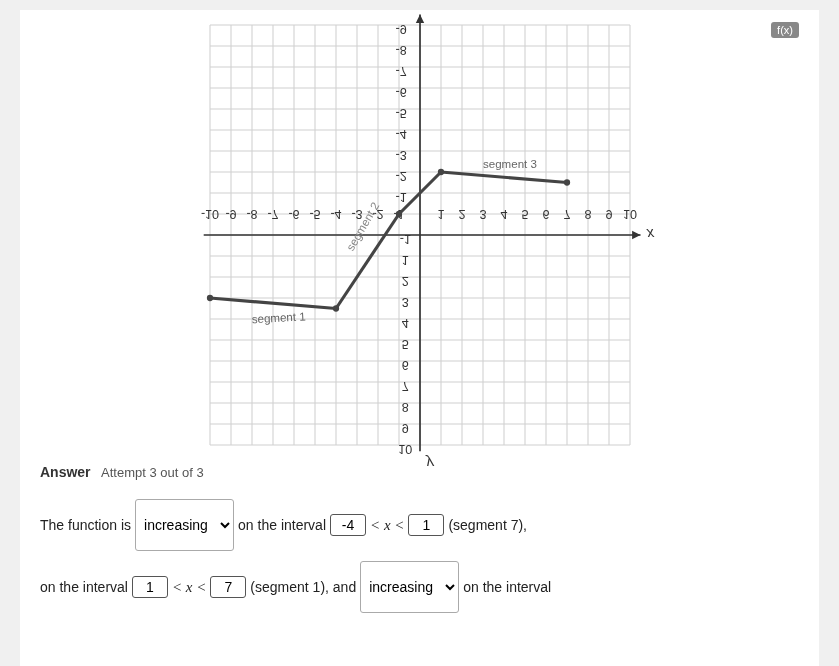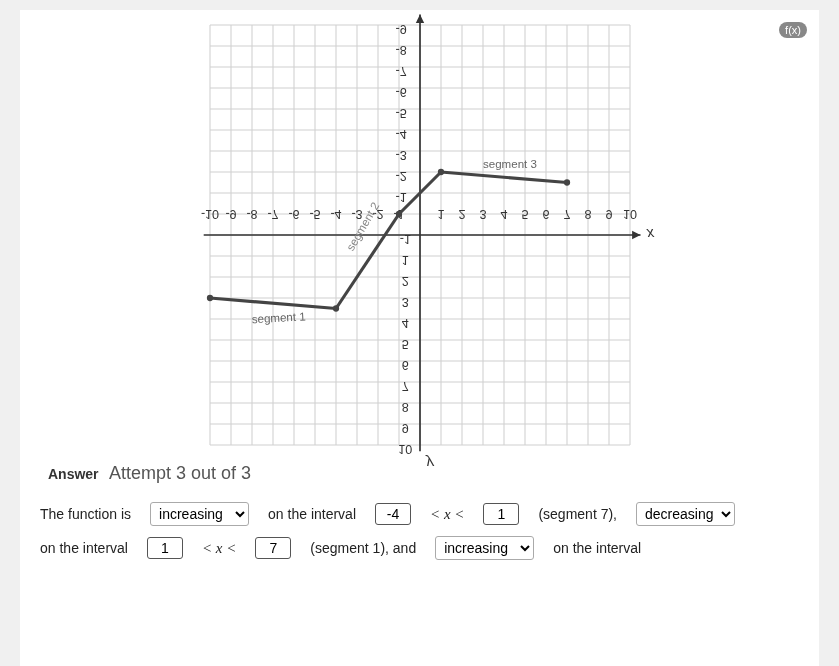--- a/index.html
+++ b/index.html
@@ -34,66 +34,65 @@
       border: none;
     }
     .answer-section {
       margin-top: 10px;
       padding: 8px 0;
     }
     .answer-label {
       font-size: 14px;
       font-weight: bold;
       color: #333;
-      margin-left: 8px;
     }
     .attempt-label {
-      font-size: 18px;
+      font-size: 13px;
       color: #555;
       margin-left: 6px;
     }
     .answer-row {
       display: flex;
       align-items: center;
       flex-wrap: wrap;
-      gap: 19px;
+      gap: 4px;
       margin-top: 10px;
       font-size: 14px;
       color: #222;
     }
     .answer-row select {
       font-size: 14px;
       border: 1px solid #aaa;
       border-radius: 3px;
-      padding: 2px 4px;
+      padding: 16px 4px;
       background: #fff;
       cursor: pointer;
     }
     .answer-row input[type="text"] {
       width: 36px;
       font-size: 14px;
       border: 1px solid #555;
       border-radius: 3px;
       padding: 2px 4px;
       text-align: center;
     }
     .answer-row .math-sym {
       font-family: serif;
       font-style: italic;
       font-size: 15px;
     }
     .top-right-btn {
       position: absolute;
       top: 12px;
-      right: 12px;
+      right: 20px;
       background: #888;
       color: #fff;
       font-size: 11px;
       padding: 2px 6px;
-      border-radius: 8px;
+      border-radius: 3px;
       cursor: pointer;
     }
   </style>
 </head>
 <body>
 
 <div class="main-container">
   <div class="top-right-btn">f(x)</div>
 
 
@@ -247,24 +246,20 @@
     <span>on the interval</span>
 
     <input type="text" value="-4" style="">
 
     <span class="math-sym">&lt; x &lt;</span>
 
     <input type="text" value="1" style="">
 
     <span>(segment 7),</span>
 
-    <select>
-      <option>decreasing</option>
-      <option>increasing</option>
-    </select>
   </div>
 
   <div class="answer-row">
     <span>on the interval</span>
 
     <input type="text" value="1" style="">
 
     <span class="math-sym">&lt; x &lt;</span>
 
     <input type="text" value="7" style="">

